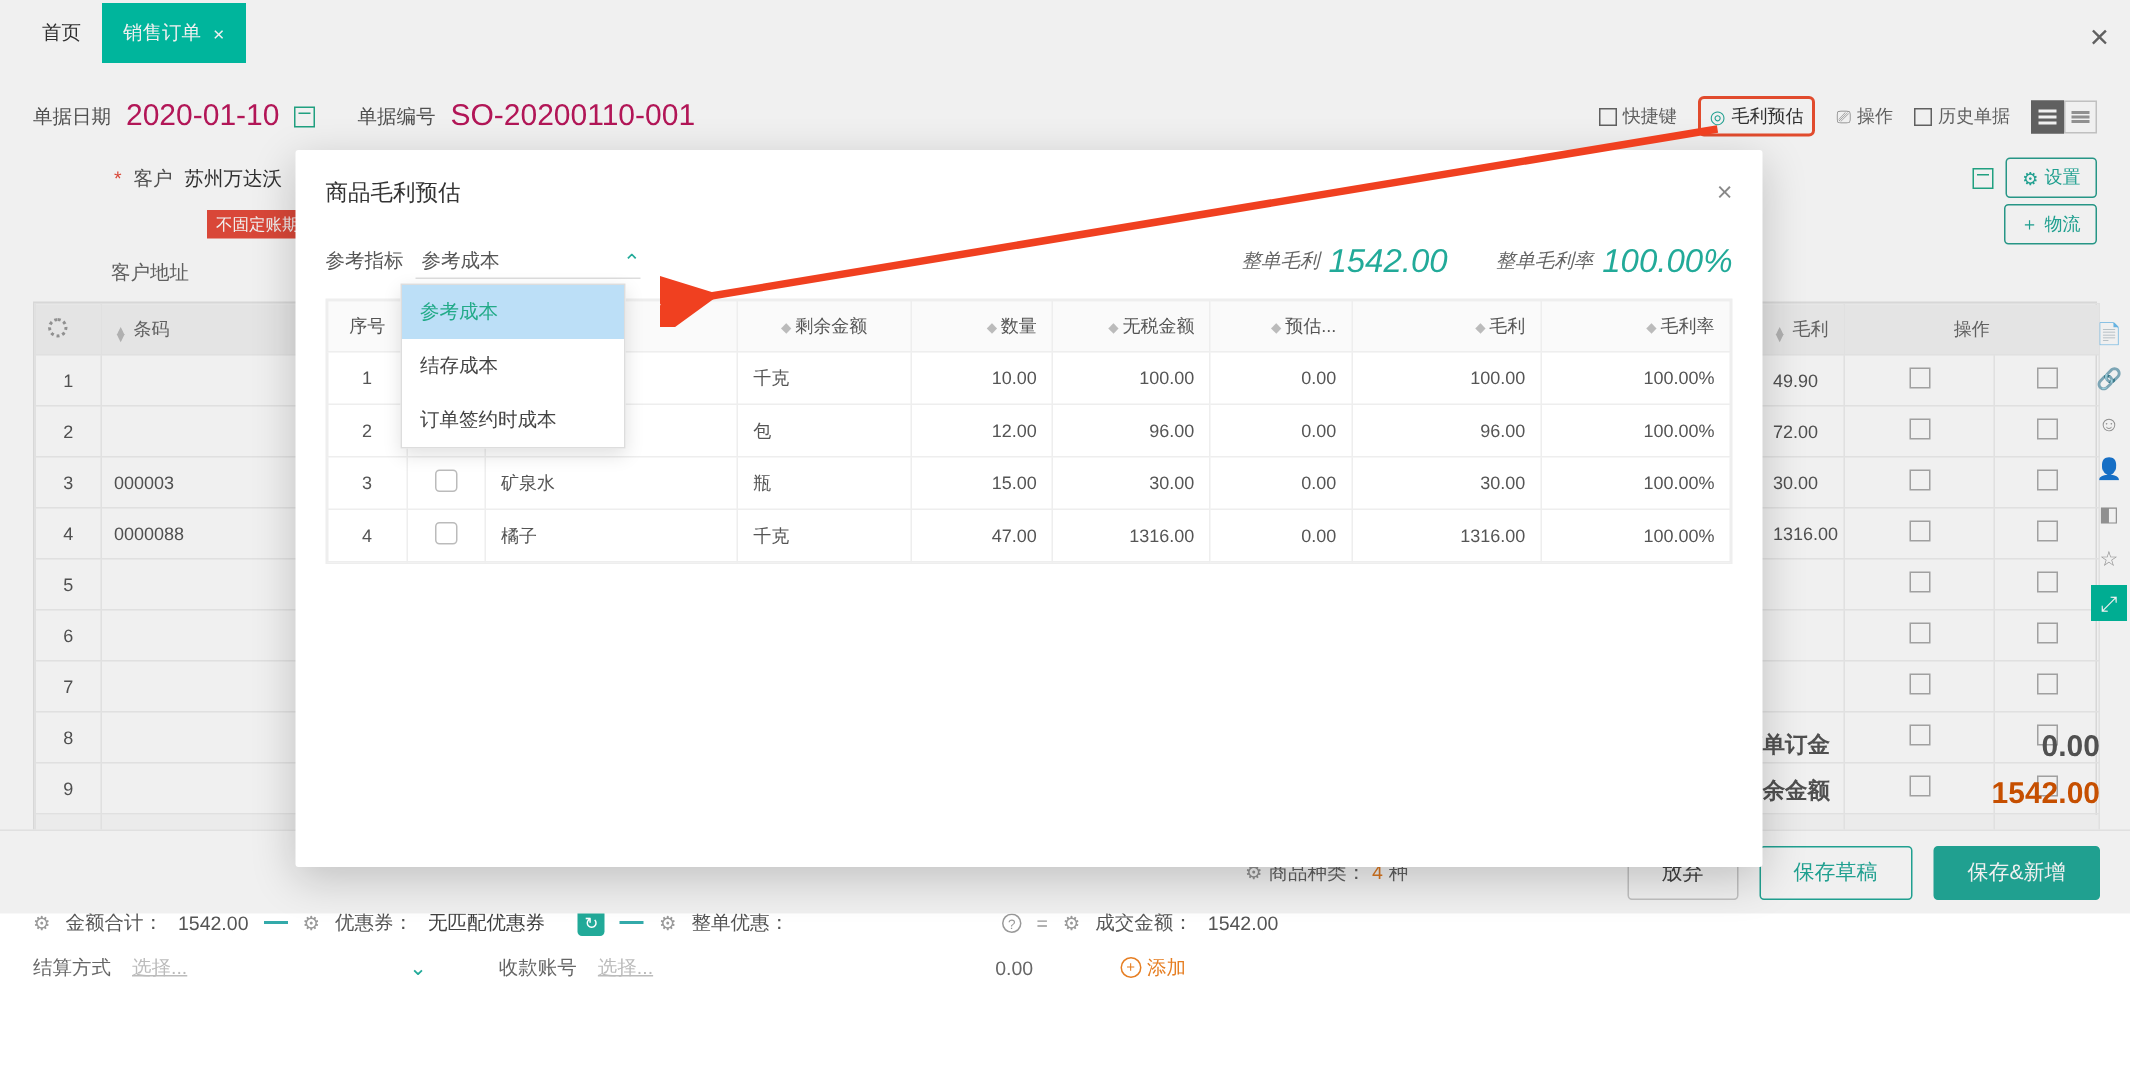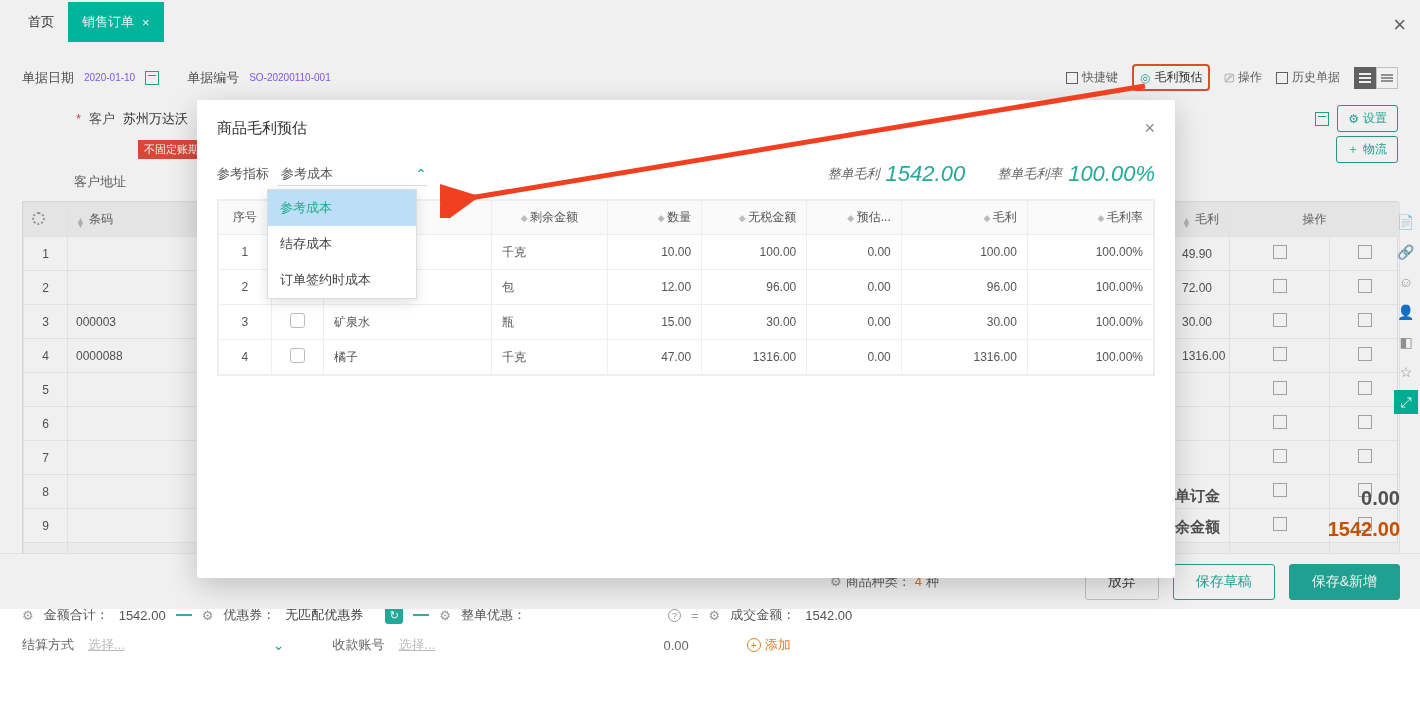--- a/index.html
+++ b/index.html
@@ -11,21 +11,21 @@
 .tab-home { padding:10px 8px; margin-right:6px; color:#333;}
 .tab-active { background:#00c1a6; color:#fff; padding:11px 14px; display:flex; align-items:center; gap:8px;}
 .tab-active .close { cursor:pointer; }
 .tabsbar .close-page { position:absolute; right:14px; top:12px; font-size:22px; color:#666; cursor:pointer;}
 
 
 .page-body { padding: 0 8px; }
 .doc-toprow { display:flex; align-items:center; padding:20px 14px 6px; gap:10px; justify-content:space-between;}
 .doc-toprow-left { display:flex; align-items:center; gap:10px;}
 .lbl { color:#555; font-size:13px;}
-.val-strong { color:#8b5cf6; font-size:10px;}
+.val-strong { color:#be185d; font-size:20px;}
 .cal-icon { width:14px; height:14px; border:1px solid #2a8; position:relative; display:inline-block;}
 .cal-icon::before {content:""; position:absolute; top:3px; left:2px; right:2px; height:1px; background:#2a8;}
 .doc-actions { display:flex; align-items:center; gap:14px; font-size:12px; color:#666;}
 .doc-action { display:flex; align-items:center; gap:4px; cursor:pointer;}
 .mini-icon { width:12px; height:12px; display:inline-block; border:1px solid currentColor; }
 .gp-badge { border:2px solid #f05030; border-radius:4px; padding:3px 6px; color:#333;}
 .view-toggle { display:flex; }
 .view-toggle .vt { width:22px; height:22px; display:flex; align-items:center; justify-content:center; border:1px solid #ccc; cursor:pointer;}
 .view-toggle .vt.active { background:#666; border-color:#666;}
 .vt .bars { width:12px; height:2px; background:#fff; box-shadow:0 4px 0 #fff, 0 -4px 0 #fff;}

